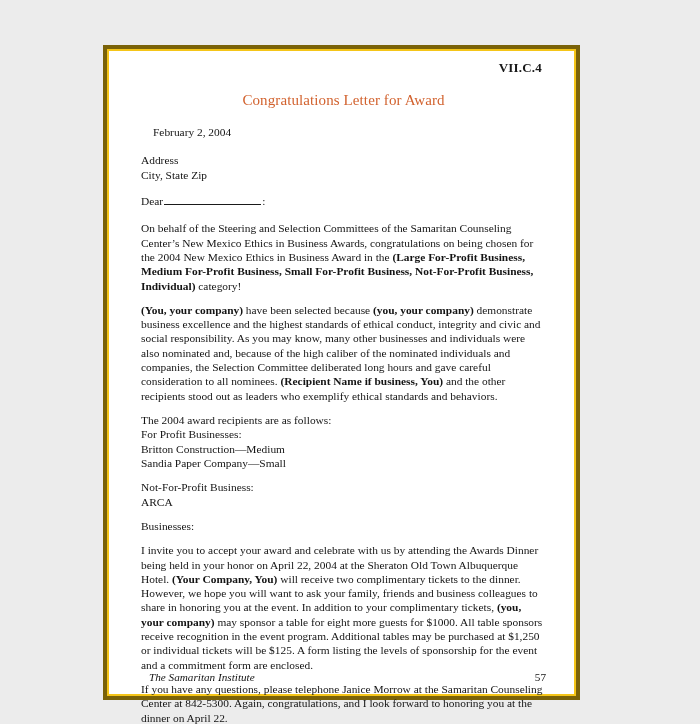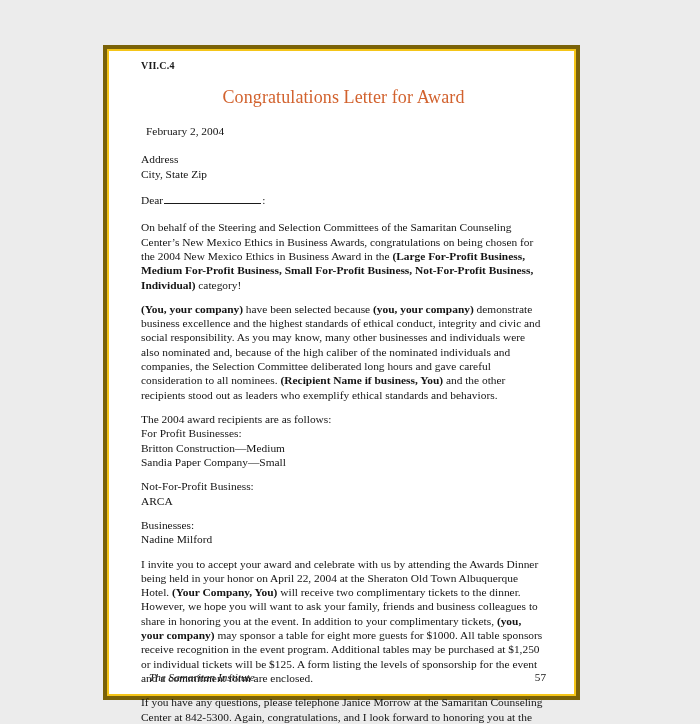--- a/index.html
+++ b/index.html
@@ -37,31 +37,31 @@
   .sheet {
     position: absolute;
     inset: 0;
     background: #ffffff;
     box-sizing: border-box;
     padding: 8px 28px 0 32px;
   }
 
   
   .doc-code {
-    text-align: left;
+    text-align: right;
     font-weight: bold;
-    font-size: 10px;
+    font-size: 13px;
     letter-spacing: 0.2px;
     color: #1a1a1a;
     margin: 1px 4px 0 0;
   }
   .doc-title {
     text-align: center;
     color: #d2622e;
-    font-size: 18px;
+    font-size: 15px;
     margin: 16px 0 0 0;
     font-weight: normal;
     letter-spacing: 0.1px;
   }
 
   
   .body {
     margin-top: 16px;
     font-size: 11.4px;
     line-height: 1.255;
@@ -71,21 +71,21 @@
   .body p {
     margin: 0 0 10px 0;
   }
   .tight {
     margin: 0;
   }
   .blank-line {
     height: 10px;
   }
   .date-line {
-    margin: 0 0 14px 5px;
+    margin: 0 0 14px 12px;
   }
   .addr-block {
     margin: 0 0 12px 0;
   }
   .salutation {
     margin: 0 0 13px 0;
   }
   .fill-rule {
     display: inline-block;
     width: 97px;
@@ -143,21 +143,20 @@
         <div>
           <div class="tight">The 2004 award recipients are as follows:</div>
           <div class="tight">For Profit Businesses:</div>
           <div class="tight">Britton Construction—Medium</div>
           <div class="tight">Sandia Paper Company—Small</div>
           <div class="blank-line"></div>
           <div class="tight">Not-For-Profit Business:</div>
           <div class="tight">ARCA</div>
           <div class="blank-line"></div>
           <div class="tight">Businesses:</div>
-          <div class="tight">Nadine Milford</div>
           <div class="blank-line"></div>
         </div>
 
         <p><span>I invite you to accept your award and celebrate with us by attending the Awards Dinner being held in your honor on April 22, 2004 at the Sheraton Old Town Albuquerque Hotel.  </span><b>(Your Company, You)</b><span> will receive two complimentary tickets to the dinner.  However, we hope you will want to ask your family, friends and business colleagues to share in honoring you at the event.  In addition to your complimentary tickets, </span><b>(you, your company)</b><span> may sponsor a table for eight more guests for $1000.  All table sponsors receive recognition in the event program.  Additional tables may be purchased at $1,250 or individual tickets will be $125.  A form listing the levels of sponsorship for the event and a commitment form are enclosed.</span></p>
 
         <p>If you have any questions, please telephone Janice Morrow at the Samaritan Counseling Center at 842-5300.  Again, congratulations, and I look forward to honoring you at the dinner on April 22.</p>
 
       </div>
 
       <div class="footer">

